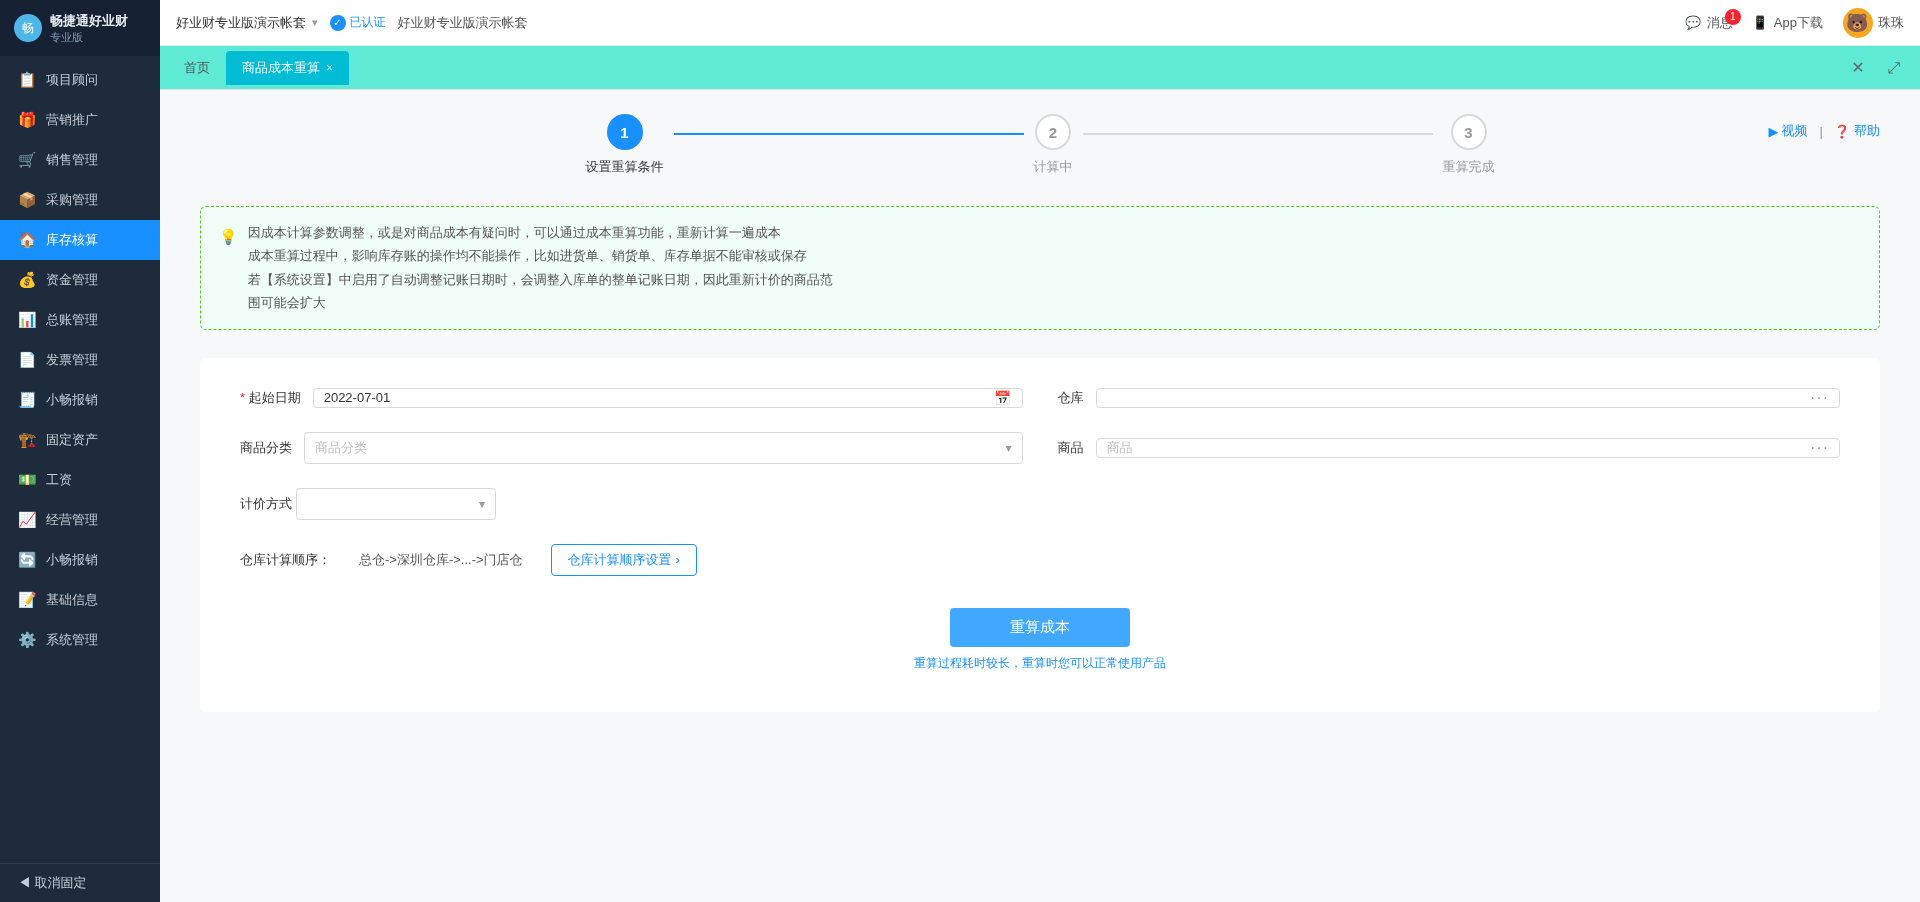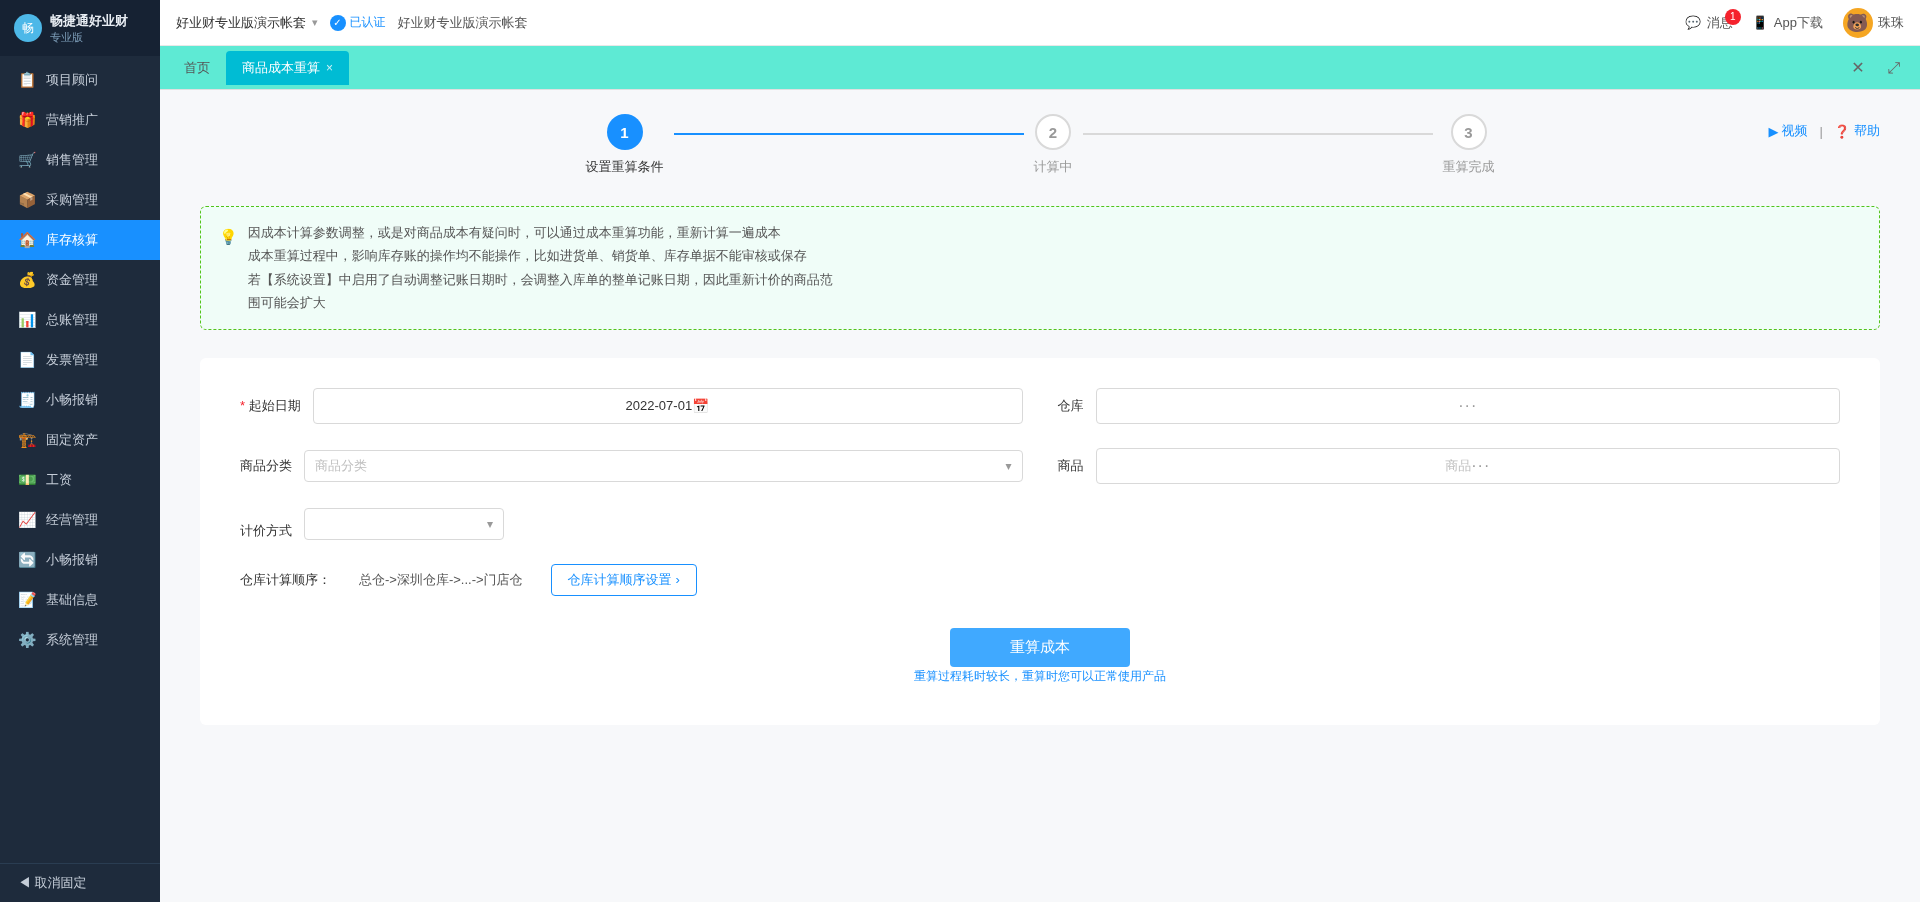--- a/index.html
+++ b/index.html
@@ -307,29 +307,29 @@
       font-size: 13px;
       color: #333;
       white-space: nowrap;
     }
     .form-label.required::before {
       content: '* ';
       color: #f5222d;
     }
     .form-input {
       flex: 1;
-      height: 36px;
+      height: 20px;
       border: 1px solid #d9d9d9;
       border-radius: 4px;
       padding: 0 10px;
       font-size: 13px;
       color: #333;
       display: flex;
       align-items: center;
-      justify-content: center;
+      justify-content: space-between;
       cursor: pointer;
       background: white;
       min-width: 200px;
     }
     .form-select {
       flex: 1;
       height: 32px;
       border: 1px solid #d9d9d9;
       border-radius: 4px;
       padding: 0 10px;
@@ -377,30 +377,30 @@
       background: #40a9ff;
       color: white;
       border: none;
       border-radius: 4px;
       padding: 10px 60px;
       font-size: 15px;
       cursor: pointer;
       font-family: Liberation Mono, monospace;
     }
     .submit-hint {
-      margin-top: 1px;
+      margin-top: 8px;
       font-size: 12px;
       color: #1890ff;
     }
 
     
     .pricing-row {
       display: flex;
-      align-items: flex-end;
-      gap: 12px;
+      align-items: center;
+      gap: 4px;
       margin-bottom: 24px;
     }
     .pricing-select {
       height: 32px;
       border: 1px solid #d9d9d9;
       border-radius: 4px;
       padding: 0 10px;
       font-size: 13px;
       color: #bfbfbf;
       display: flex;

